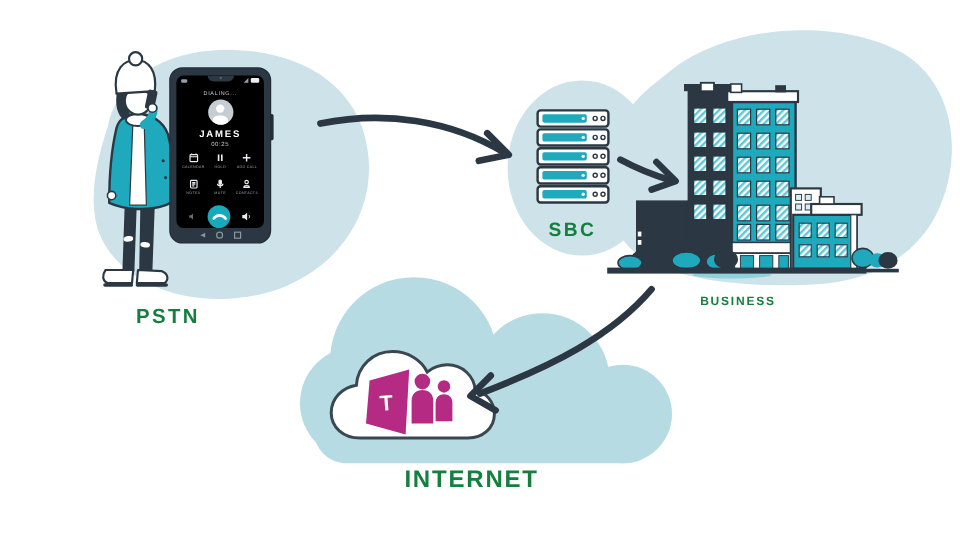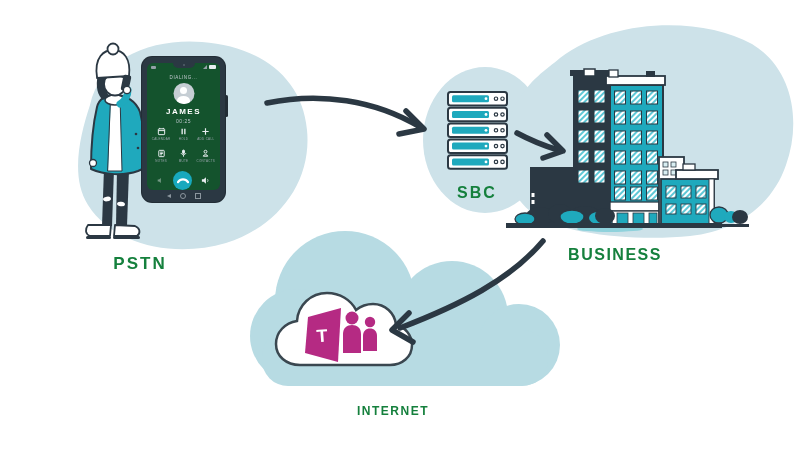--- a/index.html
+++ b/index.html
@@ -5,28 +5,28 @@
   html,body{margin:0;padding:0;background:#fff;}
   #canvas{position:relative;width:800px;height:461px;background:#fff;overflow:hidden;
           font-family:"Liberation Sans",sans-serif;}
   svg{display:block;}
   #art{position:absolute;left:0;top:0;}
 
   
   .lbl{position:absolute;font-weight:bold;color:#15803d;text-align:center;letter-spacing:2px;}
   #lbl-pstn{left:85px;top:254px;width:110px;font-size:17px;}
   #lbl-sbc{left:427px;top:184px;width:100px;font-size:16px;}
-  #lbl-business{left:540px;top:246px;width:150px;font-size:16px;letter-spacing:1.5px;}
-  #lbl-internet{left:318px;top:404px;width:150px;font-size:12px;letter-spacing:1.5px;}
+  #lbl-business{left:540px;top:246px;width:150px;font-size:10px;letter-spacing:1.5px;}
+  #lbl-internet{left:318px;top:389px;width:150px;font-size:20px;letter-spacing:1.5px;}
 
   
   .phone{position:absolute;left:142px;top:57px;width:83px;height:145px;background:#2b3843;
          border-radius:10px;box-shadow:0 0 0 1px #222d36;}
   .side-btn{position:absolute;right:-3px;top:38px;width:3px;height:22px;background:#222d36;border-radius:2px;}
-  .screen{position:absolute;left:5px;top:6px;width:73px;height:127px;background:#14532d;
+  .screen{position:absolute;left:5px;top:6px;width:73px;height:127px;background:#000000;
           border-radius:6px;overflow:hidden;}
   .notch{position:absolute;left:50%;top:0;transform:translateX(-50%);width:22px;height:5px;
          background:#2b3843;border-radius:0 0 6px 6px;}
   .cam{position:absolute;left:50%;top:1px;transform:translateX(-50%);width:2px;height:2px;
        background:#55616b;border-radius:50%;}
   .statusbar{position:absolute;left:4px;right:4px;top:2px;display:flex;justify-content:space-between;align-items:center;}
   .st-left{width:5px;height:3px;background:#94a0a8;border-radius:1px;}
   .st-right{display:flex;gap:2px;align-items:center;}
   .st-signal{width:0;height:0;border-left:4px solid transparent;border-bottom:4px solid #94a0a8;}
   .st-batt{width:7px;height:4px;background:#e9eef1;border-radius:1px;}

